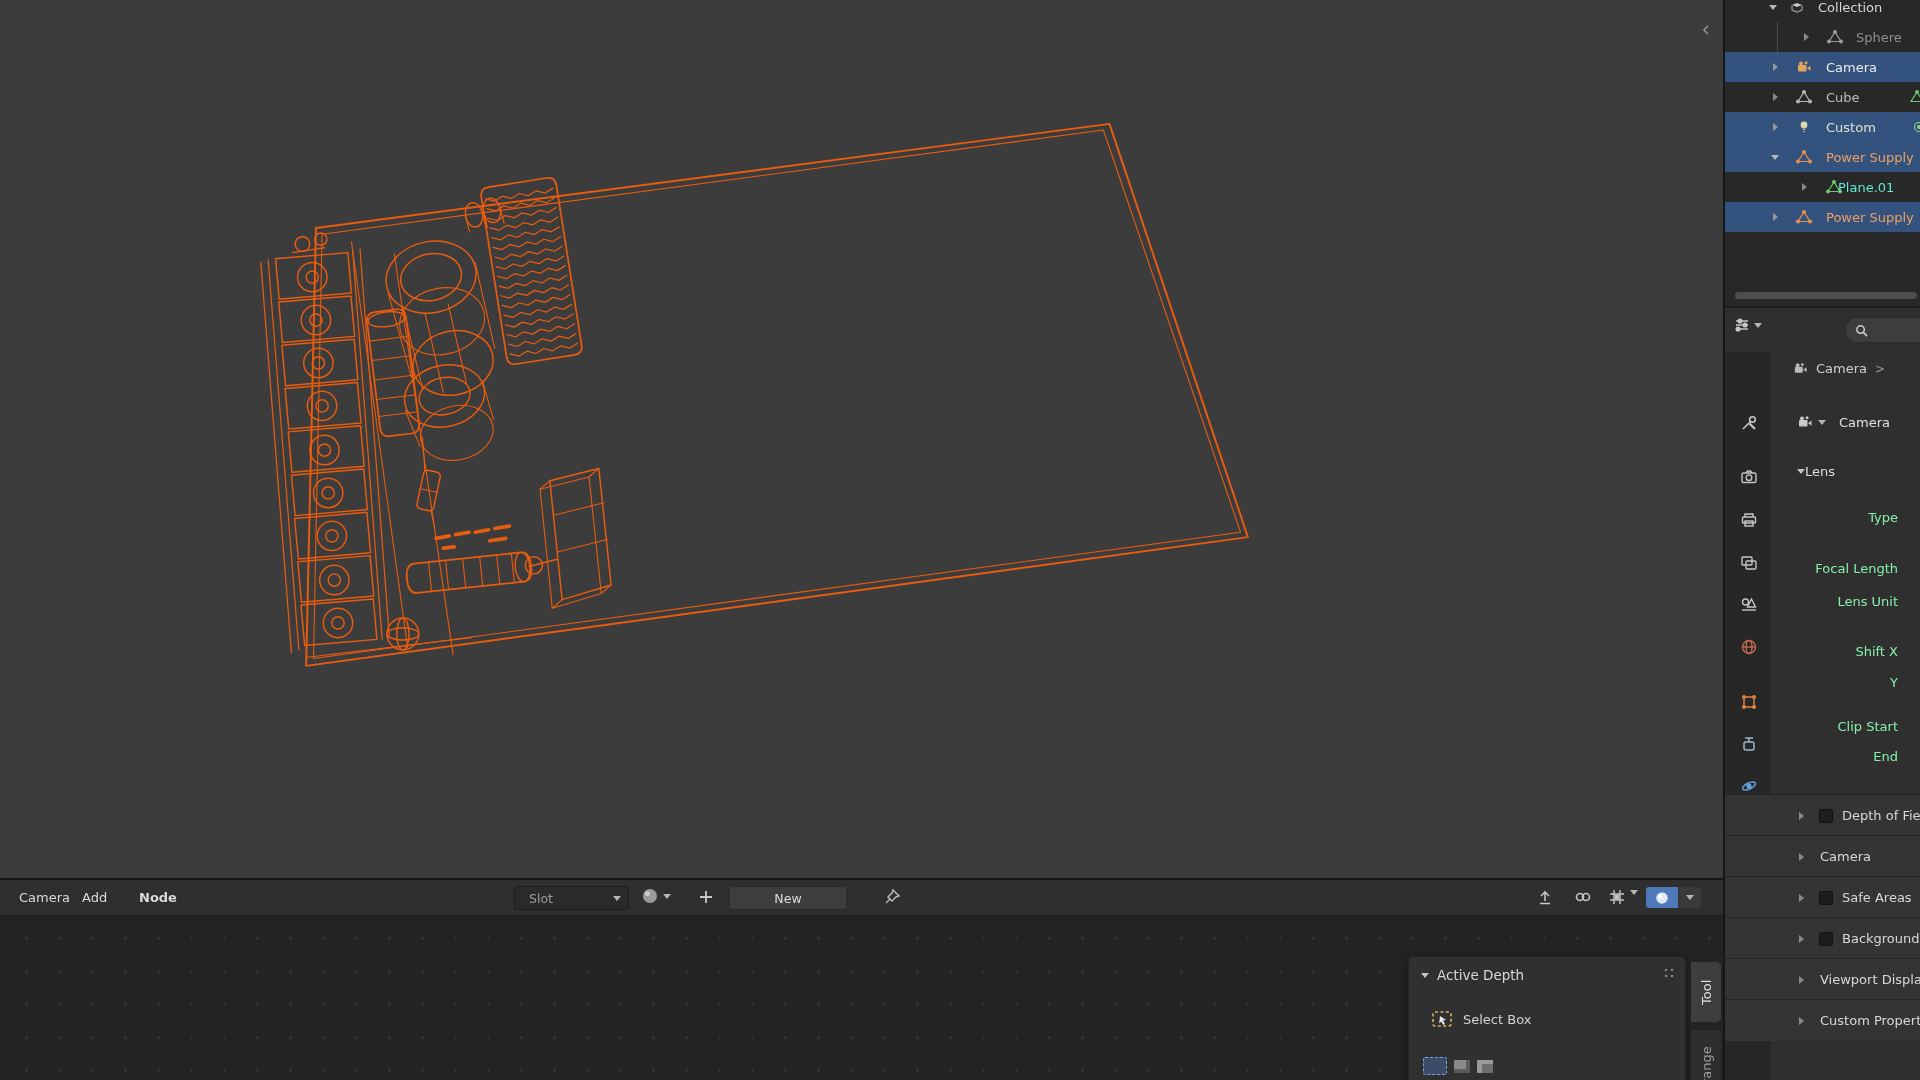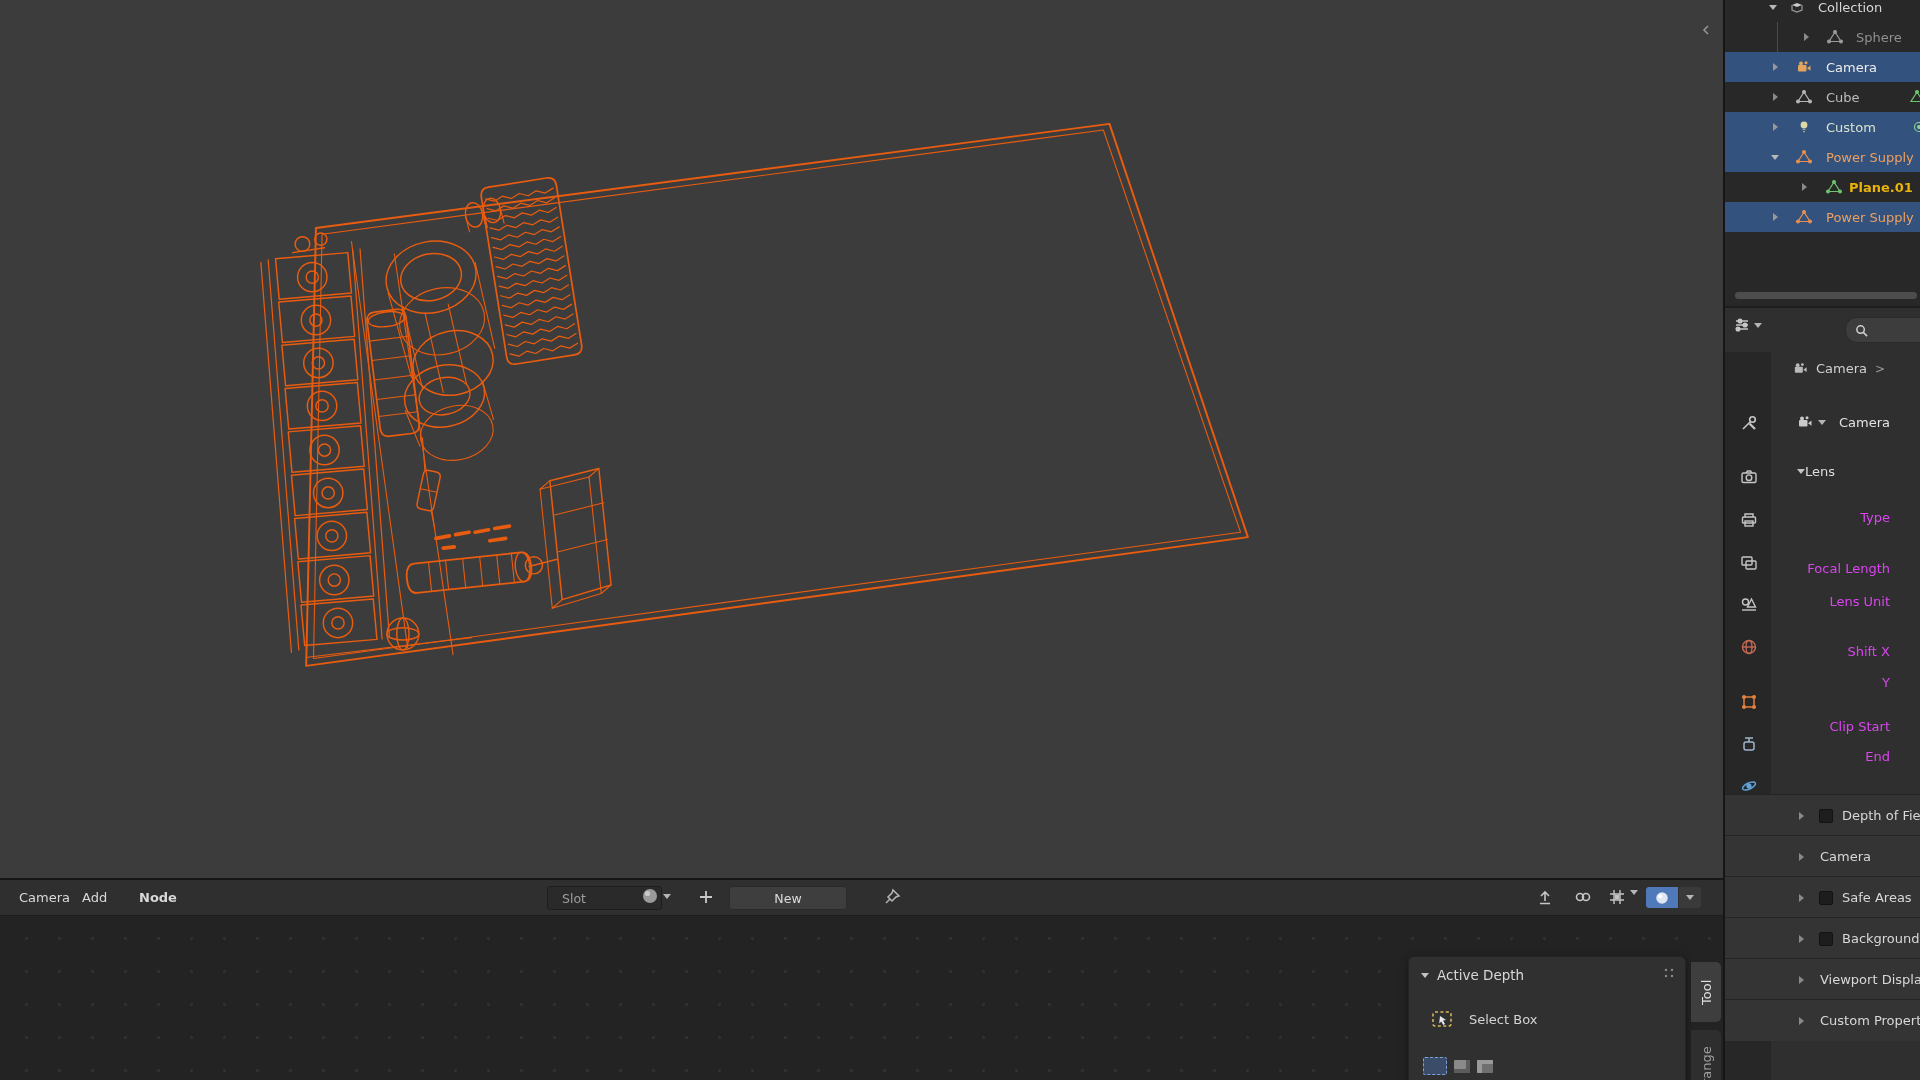--- a/index.html
+++ b/index.html
@@ -14,42 +14,42 @@
 
   
   #viewport{left:0;top:0;width:1723px;height:878px;background:#3c3c3c;overflow:hidden;}
   #wire{width:100%;height:100%;display:block;}
   #vp-toggle{left:1698px;top:20px;width:16px;height:20px;display:flex;align-items:center;justify-content:center;opacity:.8;}
 
   
   #bottom{left:0;top:878px;width:1723px;height:202px;background:#232323;border-top:2px solid #161616;}
   #sheader{position:absolute;left:0;top:0;width:100%;height:35px;background:#2f2f2f;border-bottom:1px solid #1c1c1c;}
   .menu{position:absolute;top:0;height:35px;line-height:35px;color:#d9d9d9;font-size:13px;padding:0 4px;cursor:default;}
-  #slot-select{position:absolute;left:514px;top:6px;width:113px;height:22px;background:#2a2a2a;border:1px solid #1e1e1e;border-radius:3px;display:flex;align-items:center;margin-left:33px;}
+  #slot-select{position:absolute;left:514px;top:6px;width:113px;height:22px;background:#2a2a2a;border:1px solid #1e1e1e;border-radius:3px;display:flex;align-items:center;}
   #slot-select .lbl{color:#9e9e9e;font-size:12.5px;padding-left:14px;flex:1;}
   .caret{width:0;height:0;border-left:4px solid transparent;border-right:4px solid transparent;border-top:5px solid #b5b5b5;}
   #slot-select .caret{margin-right:7px;}
   #mat-sphere-btn{position:absolute;left:641px;top:7px;display:flex;align-items:center;gap:4px;}
   #plus-btn{position:absolute;left:697px;top:8px;width:18px;height:18px;}
   #new-btn{position:absolute;left:729px;top:6px;width:116px;height:22px;background:#3e3e3e;border:1px solid #2a2a2a;border-radius:3px;color:#dcdcdc;font-size:12.5px;display:flex;align-items:center;justify-content:center;}
   #pin-btn{position:absolute;left:883px;top:8px;width:18px;height:18px;}
   .hicon{position:absolute;top:8px;width:18px;height:18px;}
   #shade-toggle{position:absolute;left:1646px;top:7px;width:32px;height:21px;background:#4f79b8;border-radius:3px 0 0 3px;display:flex;align-items:center;justify-content:center;}
   #shade-caret{position:absolute;left:1679px;top:7px;width:22px;height:21px;background:#3a3a3a;border-radius:0 3px 3px 0;display:flex;align-items:center;justify-content:center;}
 
   #shader-area{position:absolute;left:0;top:36px;right:0;bottom:0;
     background-color:#232323;
     background-image:radial-gradient(#303030 1.4px,transparent 1.6px);
     background-size:33px 33px;background-position:10px 6px;}
 
   
   #atool{position:absolute;left:1408px;top:40px;width:276px;height:156px;background:#303030;border:1px solid #242424;border-radius:6px;box-shadow:0 2px 8px rgba(0,0,0,.4);}
   #atool .hdr{position:absolute;left:12px;top:10px;display:flex;align-items:center;gap:8px;color:#d8d8d8;font-size:13.5px;}
   #atool .dots{position:absolute;right:10px;top:10px;}
-  #atool .tool-row{position:absolute;left:20px;top:50px;display:flex;align-items:center;gap:14px;color:#d4d4d4;font-size:13px;}
+  #atool .tool-row{position:absolute;left:20px;top:50px;display:flex;align-items:center;gap:8px;color:#d4d4d4;font-size:13px;}
   #atool .minirow{position:absolute;left:14px;top:100px;display:flex;gap:7px;align-items:center;}
   .mini1{width:22px;height:16px;border:1px dashed #7aa2dd;background:rgba(70,110,170,.45);border-radius:2px;}
   .mini2{width:16px;height:13px;background:#8a8a8a;border-radius:1px;box-shadow:inset -4px -4px 0 #5c5c5c;}
   .mini3{width:16px;height:13px;background:#6f6f6f;border-radius:1px;box-shadow:inset 5px 4px 0 #9a9a9a;}
 
   .vtab{position:absolute;left:1691px;width:30px;writing-mode:vertical-rl;transform:rotate(180deg);display:flex;align-items:center;justify-content:center;font-size:13px;border-radius:5px 0 0 5px;}
   #vtab-tool{top:46px;height:60px;background:#3e3e3e;color:#e0e0e0;}
   #vtab-arrange{top:114px;height:84px;background:#2e2e2e;color:#9f9f9f;}
 
   
@@ -72,21 +72,21 @@
   #tabstrip{position:absolute;left:0;top:44px;bottom:0;width:46px;background:#272727;}
   .ptab{position:absolute;left:2px;width:44px;height:34px;display:flex;align-items:center;justify-content:center;}
   .ptab.active{background:#2f2f2f;border-radius:6px 0 0 6px;}
   #prop-editor-btn{position:absolute;left:8px;top:8px;display:flex;align-items:center;gap:3px;}
   #prop-search{position:absolute;left:120px;top:9px;width:110px;height:24px;background:#3d3d3d;border:1px solid #2a2a2a;border-radius:12px;display:flex;align-items:center;padding-left:8px;}
   #breadcrumb{position:absolute;left:68px;top:53px;display:flex;align-items:center;gap:8px;color:#d0d0d0;}
   #breadcrumb .sep{color:#9a9a9a;font-size:12px;}
   #idname-row{position:absolute;left:72px;top:106px;display:flex;align-items:center;gap:5px;color:#e2e2e2;}
   #lens-hdr{position:absolute;left:72px;top:156px;display:flex;align-items:center;color:#dedede;font-size:13px;}
   .chev-down{width:0;height:0;border-left:4px solid transparent;border-right:4px solid transparent;border-top:5px solid #c3c3c3;}
-  .flabel{position:absolute;right:32px;text-align:right;color:#d946ef;white-space:nowrap;font-size:13px;}
+  .flabel{position:absolute;right:24px;text-align:right;color:#86efac;white-space:nowrap;font-size:13px;}
   .psec{position:absolute;left:0;right:0;height:41px;background:#343434;border-top:1px solid #242424;display:flex;align-items:center;}
   .psec .tri-right{position:absolute;left:74px;}
   .pcheck{position:absolute;left:94px;width:12px;height:12px;background:#1d1d1d;border:1px solid #121212;border-radius:2px;}
   .psec .slabel{position:absolute;white-space:nowrap;overflow:hidden;right:0;color:#d8d8d8;}
 </style>
 </head>
 <body>
 
 <div id="viewport" class="abs">
   <svg id="wire" viewBox="0 0 1407 716" preserveAspectRatio="none">
@@ -354,21 +354,21 @@
     </div>
 
     <div class="orow" style="top:172px;">
       <span class="oarrow tri-right dim" style="left:77px;"></span>
       <svg class="oicon" style="left:101px;top:7px;" viewBox="0 0 16 16" fill="none" stroke="#6ec46e" stroke-width="1.2">
         <path d="M8,3 L14,12.5 H2 Z"></path>
           <circle cx="8" cy="3" r="1.4" fill="#6ec46e"></circle>
           <circle cx="14" cy="12.5" r="1.4" fill="#6ec46e"></circle>
           <circle cx="2" cy="12.5" r="1.4" fill="#6ec46e"></circle>
       </svg>
-      <span class="olabel" style="left:124px;color:#eab308;font-weight:bold;">Plane.01</span>
+      <span class="olabel" style="left:113px;color:#5eead4;">Plane.01</span>
     </div>
 
     <div class="orow sel" style="top:202px;">
       <span class="oarrow tri-right" style="left:48px;"></span>
       <svg class="oicon" style="left:71px;top:7px;" viewBox="0 0 16 16" fill="none" stroke="#e98f4e" stroke-width="1.2">
         <path d="M8,3 L14,12.5 H2 Z"></path>
           <circle cx="8" cy="3" r="1.4" fill="#e98f4e"></circle>
           <circle cx="14" cy="12.5" r="1.4" fill="#e98f4e"></circle>
           <circle cx="2" cy="12.5" r="1.4" fill="#e98f4e"></circle>
       </svg>

